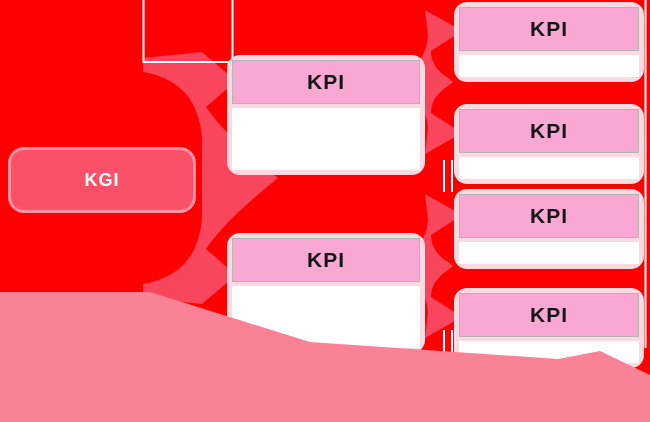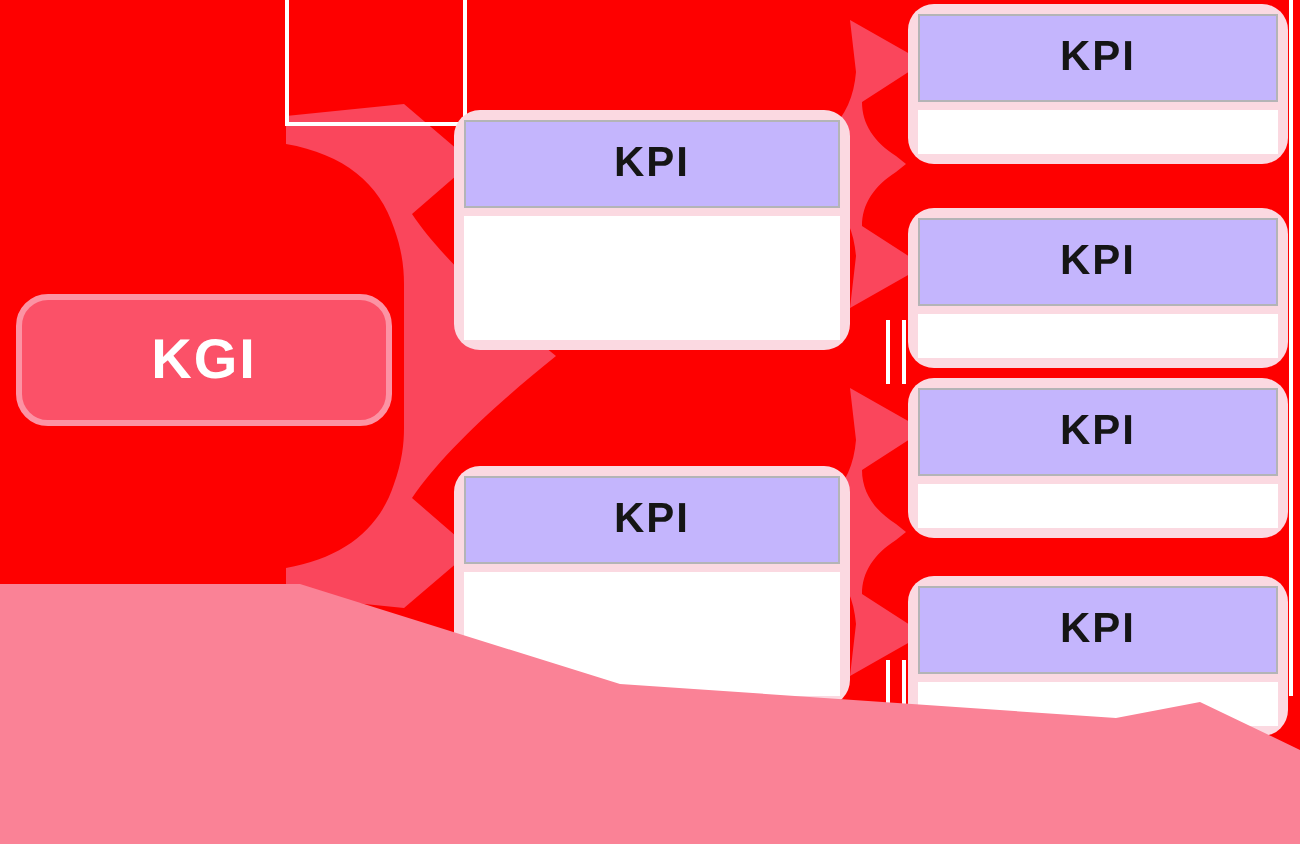--- a/index.html
+++ b/index.html
@@ -12,29 +12,29 @@
   svg.layer{position:absolute;left:0;top:0;width:650px;height:422px;}
   .arrows{z-index:1;}
   .bandlayer{z-index:3;pointer-events:none;}
 
   .kgi-box{
     position:absolute;left:8px;top:147px;width:188px;height:66px;
     background:#FB5168;border:3px solid #FC93A4;border-radius:16px;
     box-sizing:border-box;display:flex;align-items:center;justify-content:center;
     z-index:2;
   }
-  .kgi-box .lbl{color:#FFFFFF;font-size:28px;font-weight:bold;letter-spacing:1px;}
+  .kgi-box .lbl{color:#FFFFFF;font-size:18px;font-weight:bold;letter-spacing:1px;}
 
   .kpi-card{
     position:absolute;background:#FBD9E1;border-radius:13px;
     box-sizing:border-box;padding:5px;z-index:2;
     display:flex;flex-direction:column;
   }
   .kpi-card .hdr{
-    height:44px;background:#c4b5fd;border:1px solid #B4B4B6;
+    height:44px;background:#f9a8d4;border:1px solid #B4B4B6;
     box-sizing:border-box;flex:0 0 44px;
     display:flex;align-items:center;justify-content:center;
   }
   .kpi-card .hdr .lbl{color:#151515;font-size:21px;font-weight:bold;letter-spacing:1px;}
   .kpi-card .bdy{background:#FFFFFF;margin-top:4px;flex:1 1 auto;}
 
   .card-mid-a{left:227px;top:55px;width:198px;height:120px;}
   .card-mid-b{left:227px;top:233px;width:198px;height:120px;}
   .card-r1{left:454px;top:2px;width:190px;height:80px;}
   .card-r2{left:454px;top:104px;width:190px;height:80px;}

